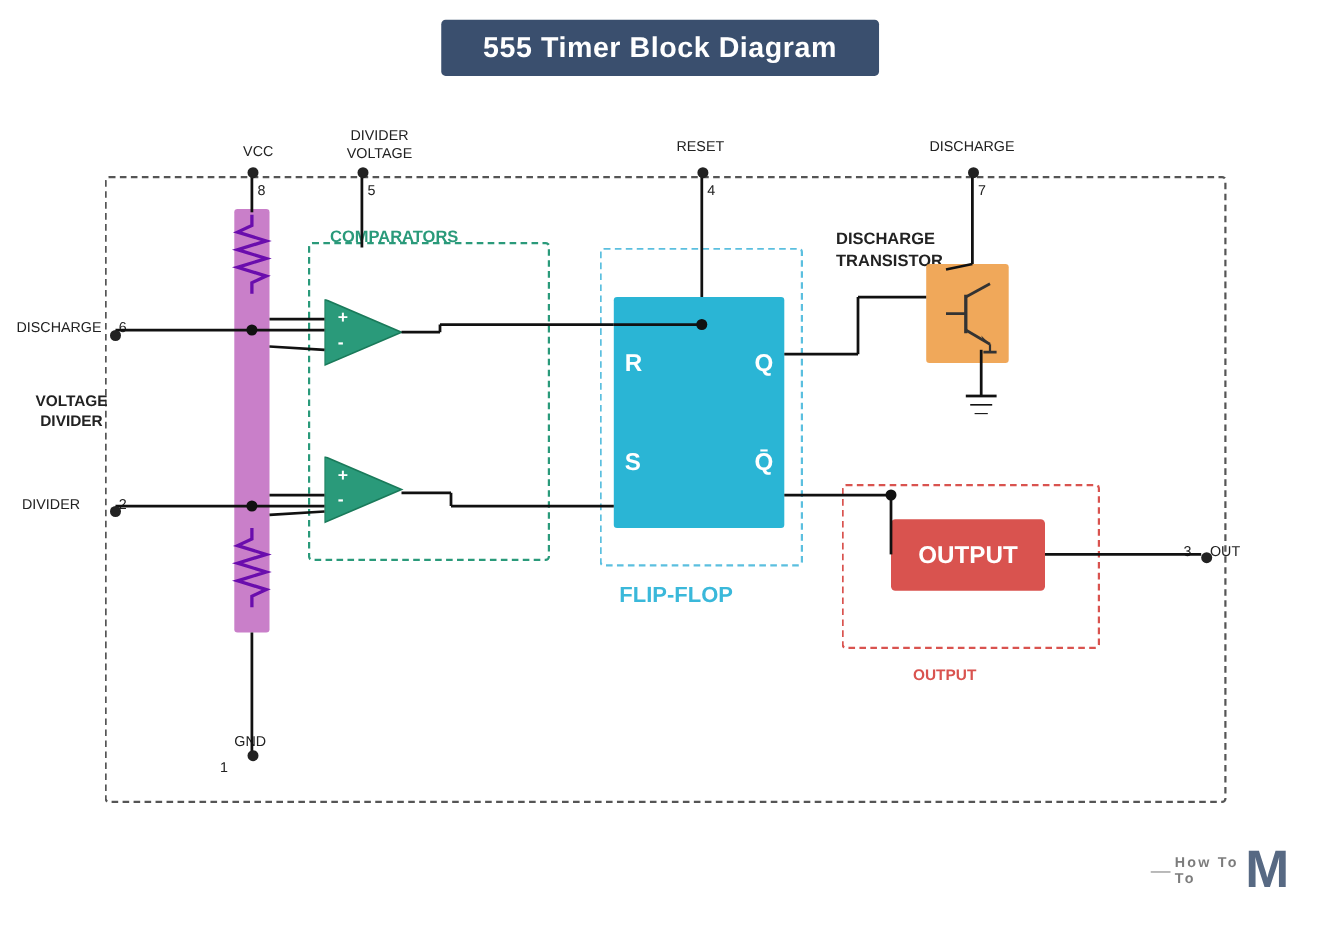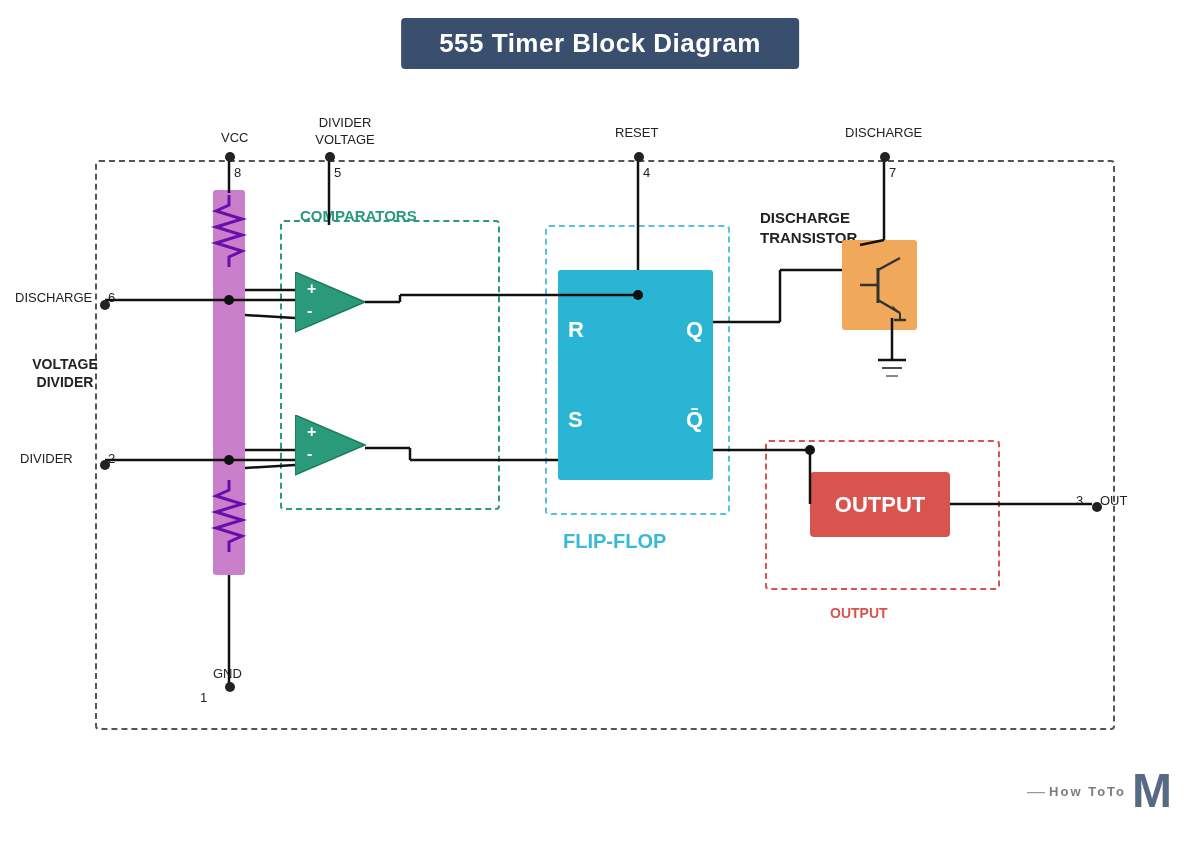--- a/index.html
+++ b/index.html
@@ -352,21 +352,21 @@
     <circle cx="229" cy="460" r="5" fill="#111"></circle>
 
     <circle cx="810" cy="450" r="5" fill="#111"></circle>
 
     <circle cx="638" cy="295" r="5" fill="#111"></circle>
   </svg>
 
   <div class="watermark">
     <div style="display:flex;align-items:center;gap:4px;">
       <span style="font-size:18px;color:#888;">—</span>
-      <div style="display:flex;align-items:flex-start;">
+      <div style="display:flex;flex-direction:column;align-items:flex-start;">
         <span style="font-size:13px;color:#666;letter-spacing:2px;font-weight:600;">How To</span>
         <span style="font-size:13px;color:#666;letter-spacing:2px;font-weight:600;">To</span>
       </div>
       <div style="display:flex;flex-direction:column;margin-left:2px;">
         <div style="display:flex;align-items:center;gap:3px;">
           <span style="font-size:48px;font-weight:900;color:#3a4f6e;line-height:1;">M</span>
         </div>
       </div>
     </div>
   </div>

